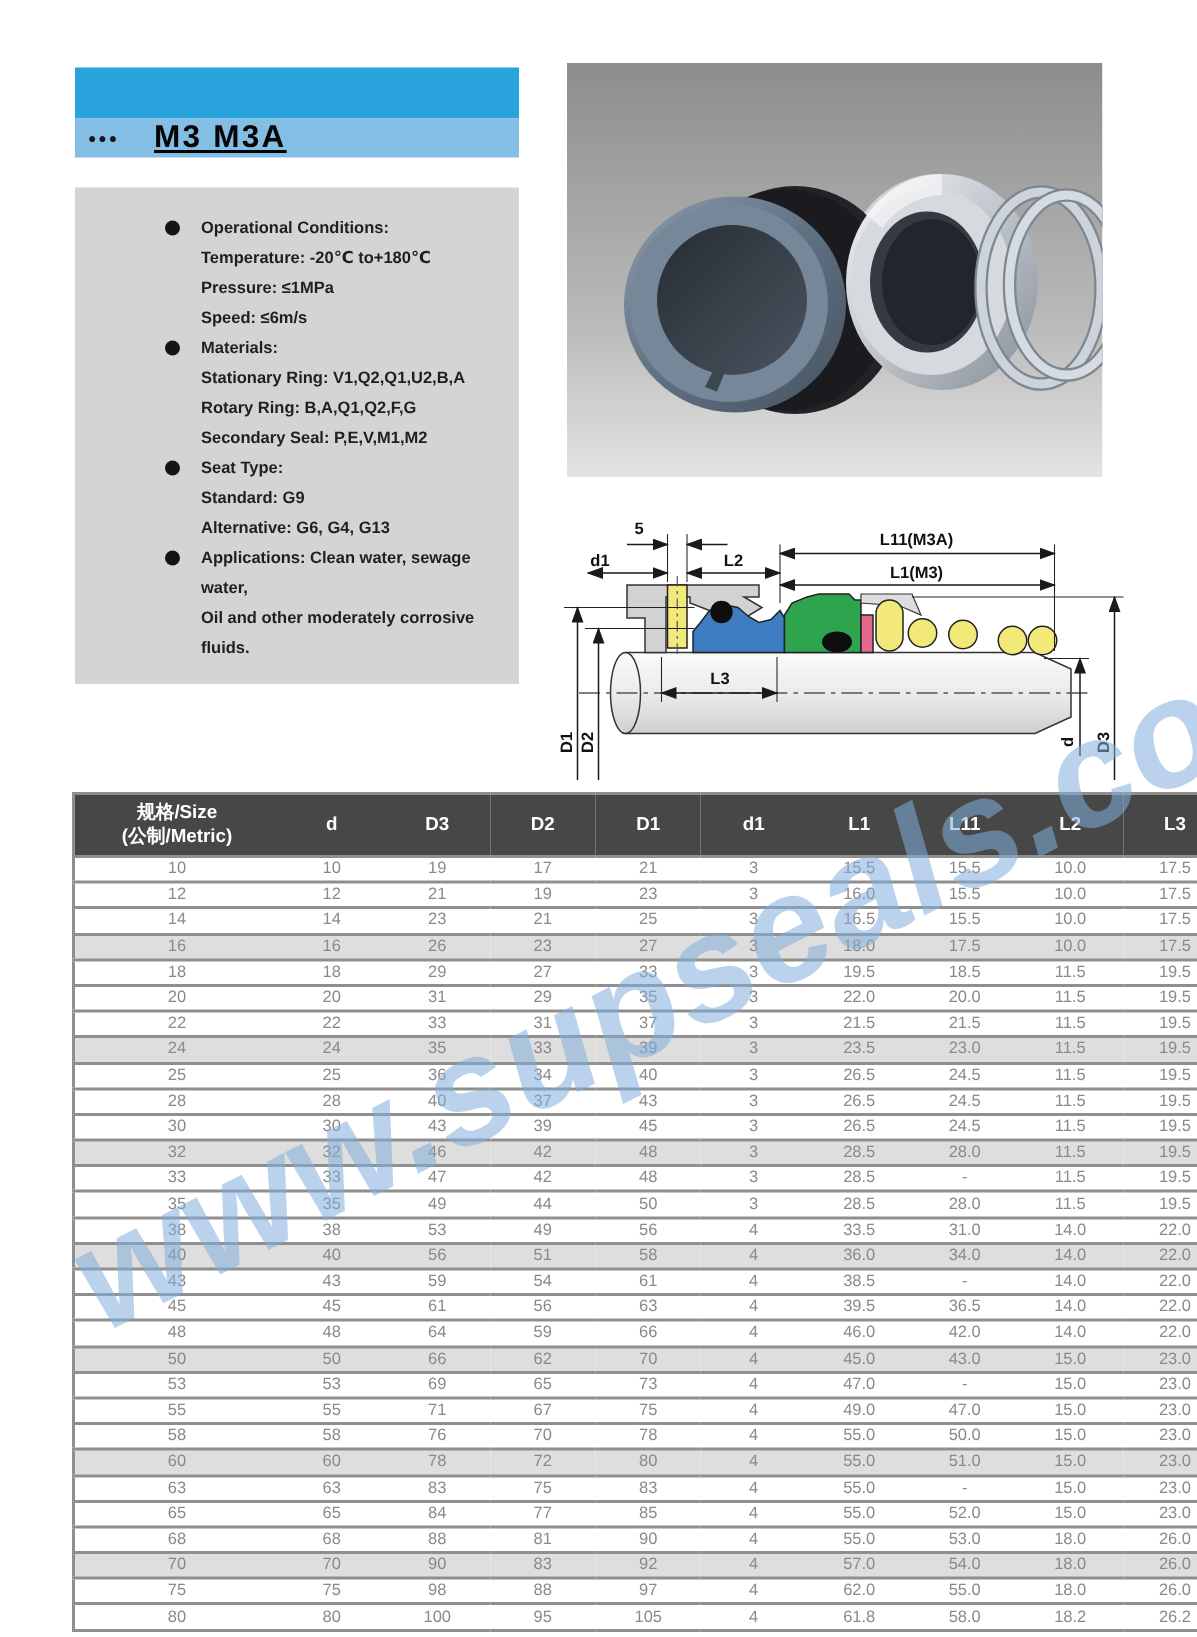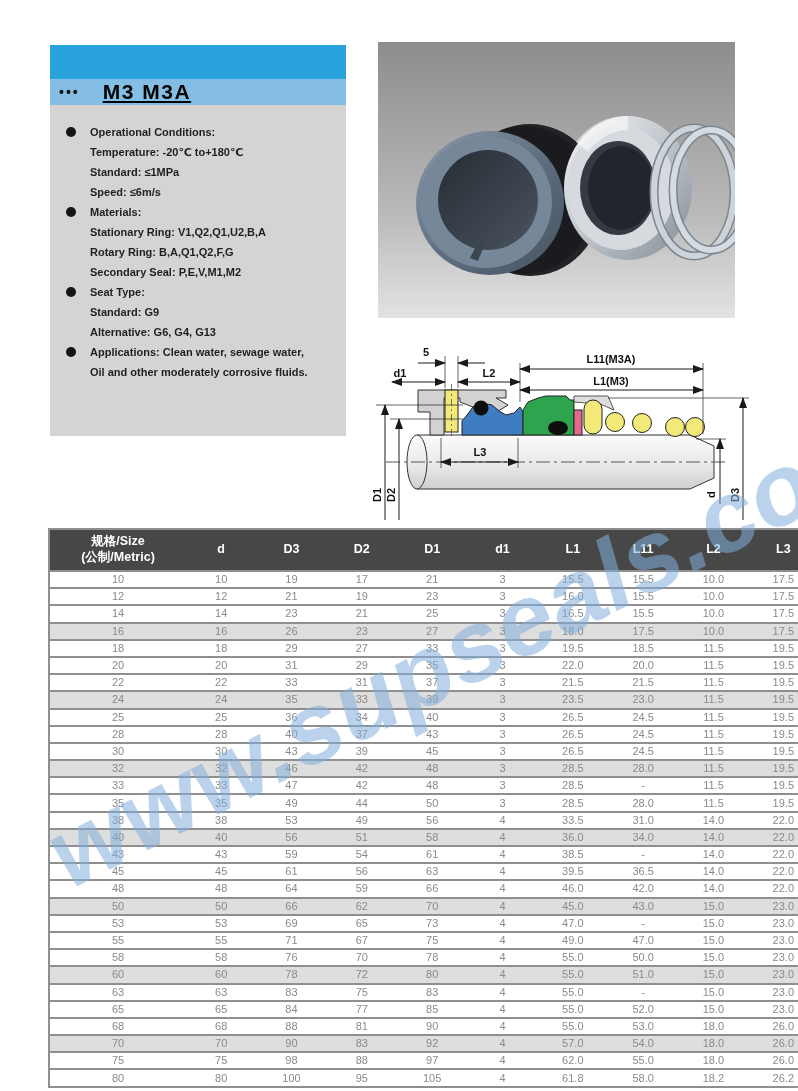--- a/index.html
+++ b/index.html
@@ -7,21 +7,21 @@
     position:relative; width:798px; height:1091px; background:#ffffff;
     font-family:"Liberation Sans","DejaVu Sans",sans-serif; overflow:hidden;
   }
 
   
   .panel { position:absolute; left:50px; top:45px; width:296px; }
   .band-cyan { height:34px; background:var(--band_cyan,#29A3DC); }
   .band-blue { height:26px; background:var(--band_blue,#85BEE4); display:flex; align-items:center; }
   .dots { margin-left:9px; font-size:14px; font-weight:bold; color:#15151a; letter-spacing:2px; line-height:1; }
   .panel-title { margin-left:23px; font-size:21px; font-weight:bold; color:#050505; letter-spacing:1.5px;text-decoration:underline; }
-  .panel-body { margin-top:0; background:var(--panel_gray,#D6D4D2); height:314px; padding-top:17px; }
+  .panel-body { margin-top:20px; background:var(--panel_gray,#D6D4D2); height:314px; padding-top:17px;padding-left:44px; }
   .spec-line { position:relative; padding-left:40px; padding-right:6px; font-size:11px; font-weight:bold; color:#1f1f1f; line-height:20px; }
   .spec-line .bullet { position:absolute; left:16px; top:5px; width:10px; height:10px; border-radius:50%; background:#141414; }
 
   
   .photo { position:absolute; left:378px; top:42px; width:357px; height:276px; }
 
   
   .diagram { position:absolute; left:368px; top:342px; width:430px; height:185px; }
   .diagram text { font-family:"Liberation Sans","DejaVu Sans",sans-serif; font-size:11px; font-weight:bold; fill:#111; }
 
@@ -56,21 +56,21 @@
 
   <div class="panel">
     <div class="band-cyan"></div>
     <div class="band-blue">
       <span class="dots">•••</span>
       <span class="panel-title">M3 M3A</span>
     </div>
     <div class="panel-body" id="spec-list">
         <div class="spec-line"><span class="bullet"></span><span>Operational Conditions:</span></div>
         <div class="spec-line"><span>Temperature: -20℃ to+180℃</span></div>
-        <div class="spec-line"><span>Standard: ≤1MPa</span></div>
+        <div class="spec-line"><span>Pressure: ≤1MPa</span></div>
         <div class="spec-line"><span>Speed: ≤6m/s</span></div>
         <div class="spec-line"><span class="bullet"></span><span>Materials:</span></div>
         <div class="spec-line"><span>Stationary Ring: V1,Q2,Q1,U2,B,A</span></div>
         <div class="spec-line"><span>Rotary Ring: B,A,Q1,Q2,F,G</span></div>
         <div class="spec-line"><span>Secondary Seal: P,E,V,M1,M2</span></div>
         <div class="spec-line"><span class="bullet"></span><span>Seat Type:</span></div>
         <div class="spec-line"><span>Standard: G9</span></div>
         <div class="spec-line"><span>Alternative: G6, G4, G13</span></div>
         <div class="spec-line"><span class="bullet"></span><span>Applications: Clean water, sewage water,</span></div>
         <div class="spec-line"><span>Oil and other moderately corrosive fluids.</span></div>

